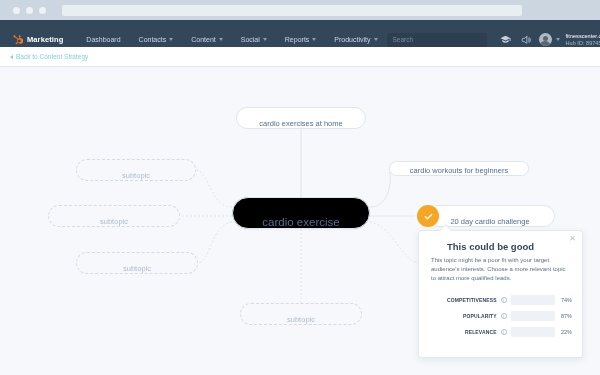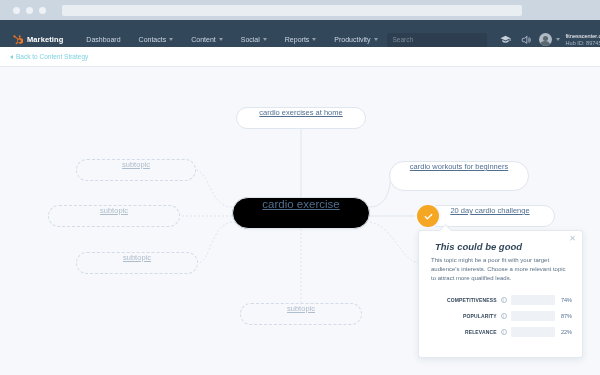--- a/index.html
+++ b/index.html
@@ -86,39 +86,38 @@
   .canvas {
     position: absolute; top: 66px; left: 0;
     width: 600px; height: 309px;
     background: #f6f8fb;
     border-top: 1px solid #e3e9ef;
     overflow: hidden;
   }
   .links { position: absolute; top: 0; left: 0; width: 600px; height: 309px; }
 
   .node {
-    position: absolute; display: flex; align-items: flex-start; justify-content: center;
+    position: absolute; display: flex; align-items: flex-end; justify-content: center;
     border-radius: 40px; background: #ffffff;
     border: 1px solid #e0e6ee; cursor: pointer;
     color: #516f90;
-    text-decoration: underline;
   }
   .node.ghost {
     background: transparent; border: 1px dashed #d3dce6; color: #aebdcc;
   }
   .node.center {
     background: #000000; border: 1px solid #dde4ec;
     box-shadow: 0 1px 2px rgba(60,80,110,.05);
   }
   .node-label { white-space: nowrap; }
 
   
   #n-top      { left: 236px; top: 40px;  width: 130px; height: 22px; font-size: 7.5px; }
   #n-center   { left: 232px; top: 130px; width: 138px; height: 32px; font-size: 11.5px; }
-  #n-right1   { left: 389px; top: 94px;  width: 140px; height: 30px; font-size: 7.5px; }
+  #n-right1   { left: 389px; top: 94px;  width: 140px; height: 15px; font-size: 7.5px; }
   #n-right2   { left: 425px; top: 138px; width: 130px; height: 22px; font-size: 7.5px; }
   #n-sub1     { left: 76px;  top: 92px;  width: 120px; height: 22px; font-size: 7.5px; }
   #n-sub2     { left: 48px;  top: 138px; width: 132px; height: 22px; font-size: 7.5px; }
   #n-sub3     { left: 76px;  top: 185px; width: 122px; height: 22px; font-size: 7.5px; }
   #n-sub4     { left: 240px; top: 236px; width: 122px; height: 22px; font-size: 7.5px; }
 
   
   .check-badge {
     position: absolute; left: 417px; top: 138px;
     width: 22px; height: 22px; border-radius: 50%;
@@ -138,22 +137,22 @@
     position: absolute; left: 22px; top: -5px;
     width: 9px; height: 9px; background: #ffffff;
     border-left: 1px solid #e3e9ef; border-top: 1px solid #e3e9ef;
     transform: rotate(45deg);
   }
   .pop-close {
     position: absolute; right: 6px; top: 4px;
     color: #b8c4d0; font-size: 8px; cursor: pointer; line-height: 1;
   }
   .pop-title {
-    margin: 10px 12px 0 16px; color: #33475b;
-    font-size: 9.5px; font-weight: bold; font-style: italic;
+    margin: 10px 12px 0 28px; color: #33475b;
+    font-size: 9.5px; font-weight: bold;
   }
   .pop-body {
     margin: 4px 12px 0 12px; color: #5b7186;
     font-size: 6px; line-height: 9px;
   }
   .metrics { margin: 9px 10px 0 10px; }
   .metric { display: flex; align-items: center; height: 16px; }
   .metric-label {
     color: #33475b; font-size: 5px; font-weight: bold; letter-spacing: .15px;
     width: 72px; text-align: right; white-space: nowrap;

